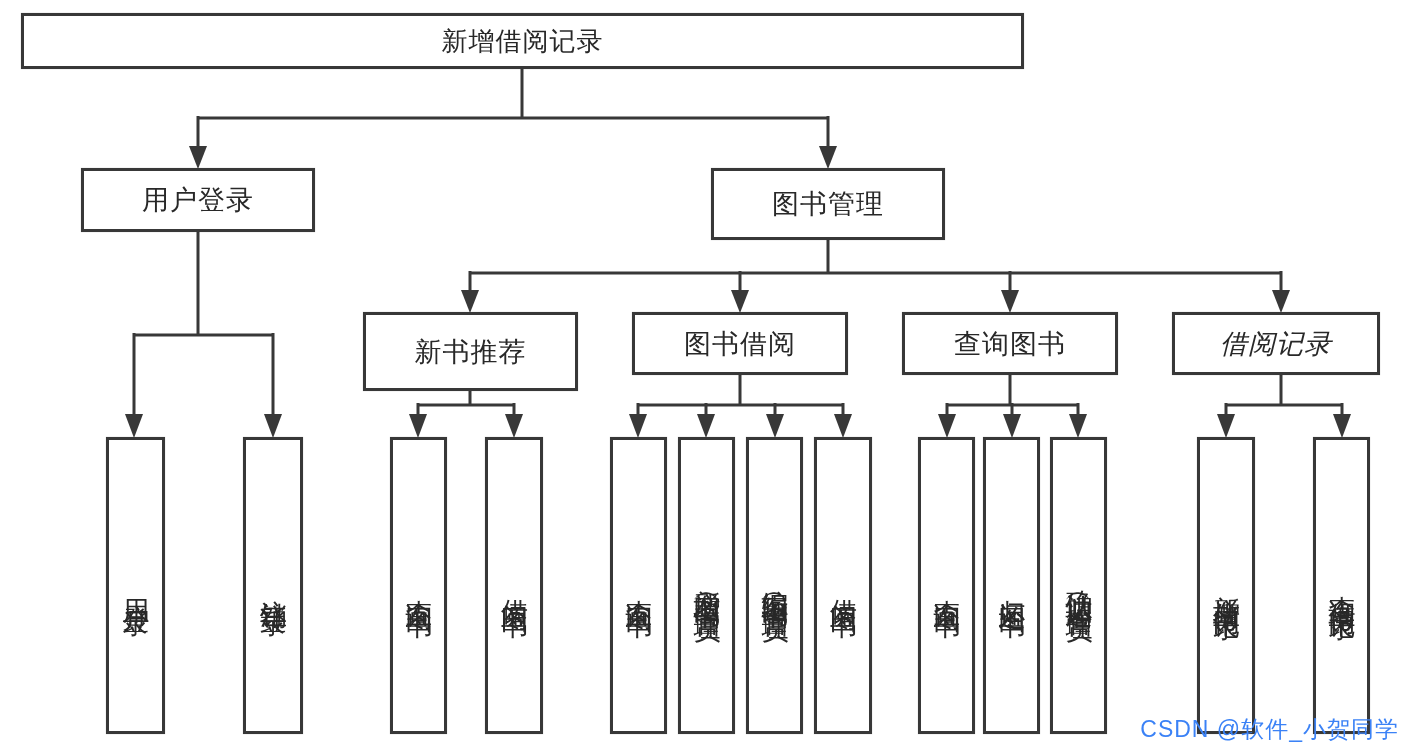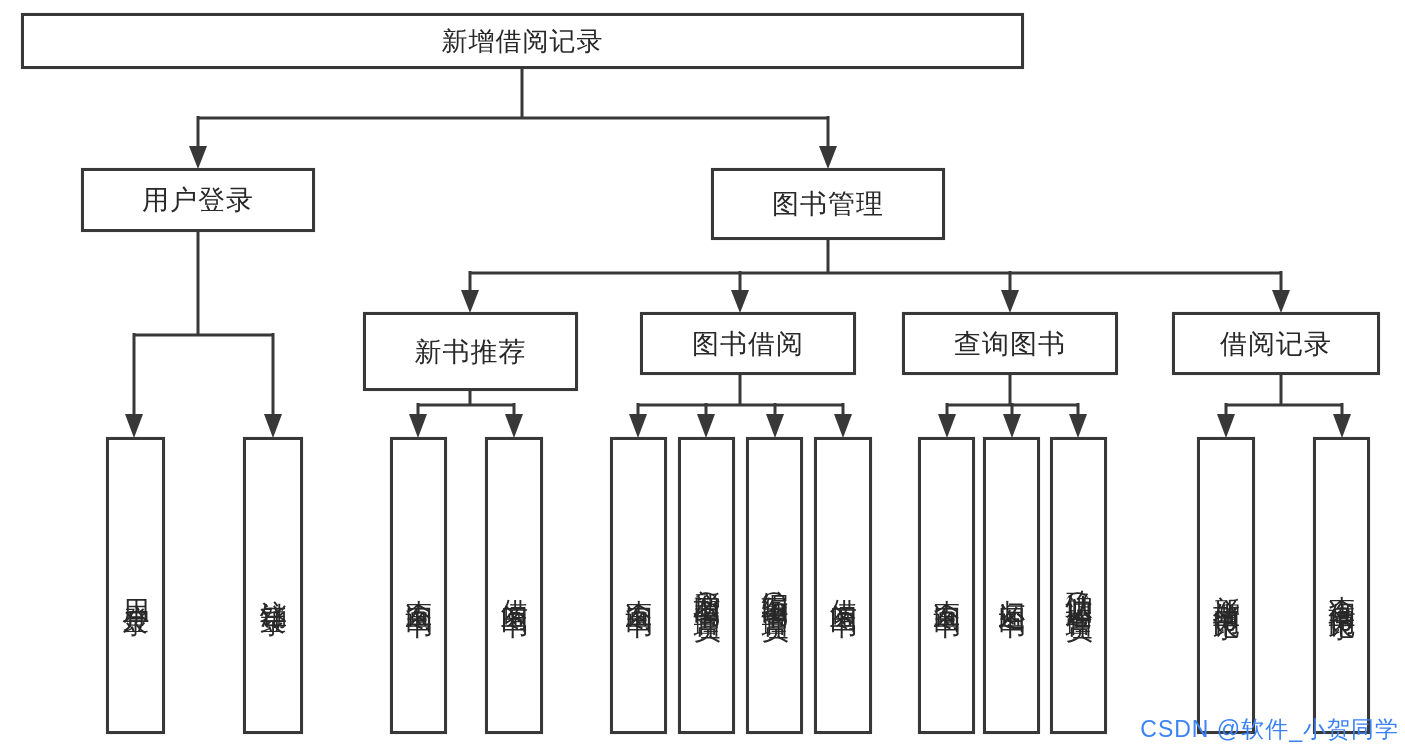--- a/index.html
+++ b/index.html
@@ -106,23 +106,23 @@
       <polygon stroke="none" points="1333,414 1351,414 1342,438"></polygon>
     </g>
   </svg>
 
   <div class="node title" style="left:21px; top:13px; width:1003px; height:56px;">新增借阅记录</div>
 
   <div class="node" style="left:81px; top:168px; width:234px; height:64px;">用户登录</div>
   <div class="node" style="left:711px; top:168px; width:234px; height:72px;">图书管理</div>
 
   <div class="node" style="left:363px; top:312px; width:215px; height:79px;">新书推荐</div>
-  <div class="node" style="left:632px; top:312px; width:216px; height:63px;margin-left:8px;">图书借阅</div>
+  <div class="node" style="left:632px; top:312px; width:216px; height:63px;">图书借阅</div>
   <div class="node" style="left:902px; top:312px; width:216px; height:63px;">查询图书</div>
-  <div class="node" style="left:1172px; top:312px; width:208px; height:63px;">借阅记录</div>
+  <div class="node" style="left:1172px; top:312px; width:208px; height:63px;font-style:italic;">借阅记录</div>
 
   <div class="node vnode" style="left:106px; width:59px;">用户登录</div>
   <div class="node vnode" style="left:243px; width:60px;">注销登录</div>
 
   <div class="node vnode" style="left:390px; width:57px;">查询图书</div>
   <div class="node vnode" style="left:485px; width:58px;">借阅图书</div>
 
   <div class="node vnode" style="left:610px; width:57px;">查询图书</div>
   <div class="node vnode" style="left:678px; width:57px;">新增图书（管理员）</div>
   <div class="node vnode" style="left:746px; width:57px;">编辑图书（管理员）</div>

